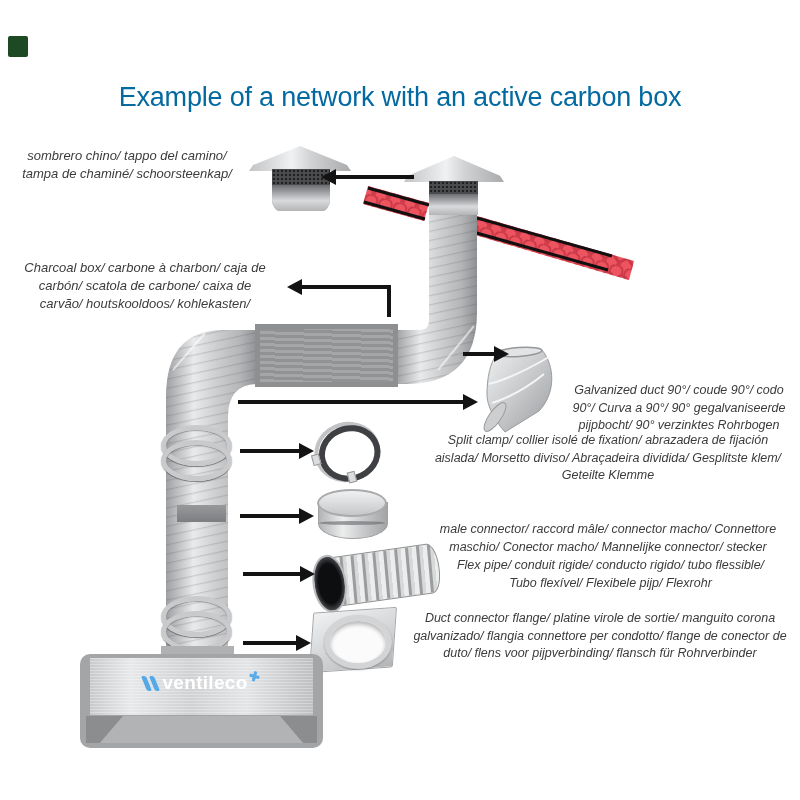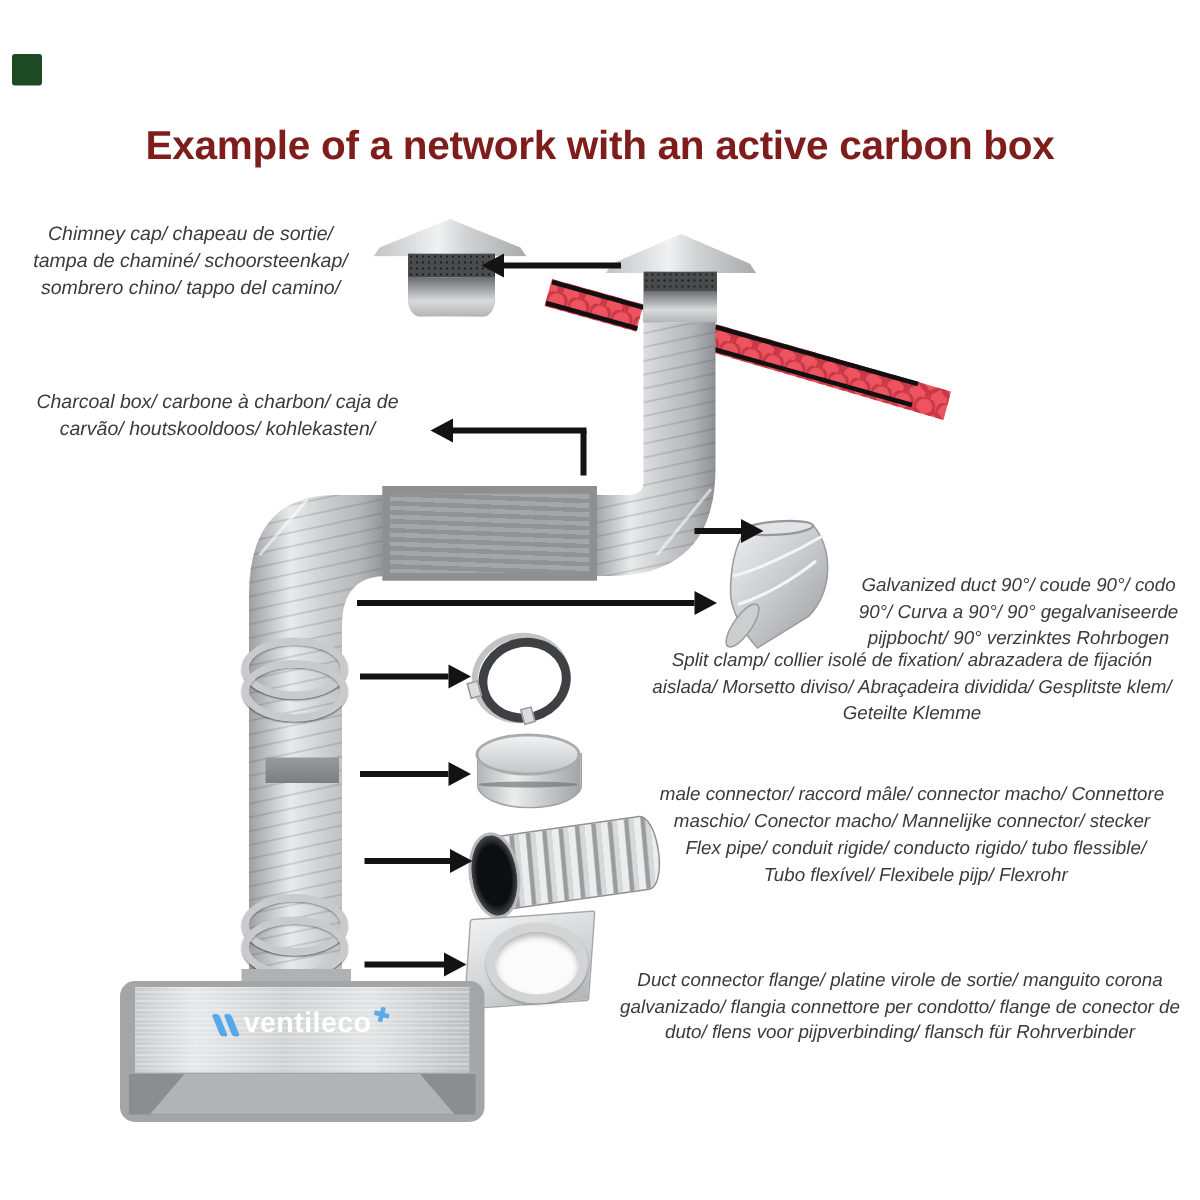--- a/index.html
+++ b/index.html
@@ -1,20 +1,20 @@
 <!DOCTYPE html>
 <html><head>
 <meta charset="utf-8">
 <style>
   html,body{margin:0;padding:0;background:#fff;}
   .canvas{position:relative;width:800px;height:800px;background:#ffffff;overflow:hidden;
           font-family:"Liberation Sans", sans-serif;}
   .abs{position:absolute;}
   .title{position:absolute;left:0;right:0;top:82px;margin:0;text-align:center;
-         font-size:27px;font-weight:700;color:#7f1d1d;letter-spacing:-0.2px;}
+         font-size:27px;font-weight:400;color:#0369a1;letter-spacing:-0.2px;}
   .green-marker{position:absolute;left:8px;top:36px;width:20px;height:21px;
                 background:#1d4a22;border-radius:2px;}
   
   .lbl{position:absolute;font-style:italic;color:#3b3b3b;text-align:center;}
   .lbl div{white-space:nowrap;}
   .lbl-l{font-size:13px;line-height:18px;}
   .lbl-r{font-size:12.5px;line-height:17.5px;}
   
   .arrow-line{position:absolute;height:4px;background:#131313;z-index:30;}
   .arrow-vert{position:absolute;width:4px;background:#131313;z-index:30;}
@@ -223,27 +223,27 @@
   <div class="arrow-line" style="left:240px;top:514px;width:59px;"></div>
   <div class="ah ah-right" style="left:299px;top:508px;"></div>
 
   <div class="arrow-line" style="left:243px;top:572px;width:57px;"></div>
   <div class="ah ah-right" style="left:300px;top:566px;"></div>
 
   <div class="arrow-line" style="left:243px;top:641px;width:53px;"></div>
   <div class="ah ah-right" style="left:296px;top:635px;"></div>
 
   <div class="lbl lbl-l" style="left:2px;top:147px;width:250px;">
-    <div>Chimney cap/ chapeau de sortie/</div>
+    <div>sombrero chino/ tappo del camino/</div>
     <div>tampa de chaminé/  schoorsteenkap/</div>
-    <div>sombrero chino/ tappo del camino/</div>
   </div>
 
   <div class="lbl lbl-l" style="left:0px;top:259px;width:290px;">
     <div>Charcoal box/ carbone à charbon/ caja de</div>
+    <div>carbón/ scatola de carbone/  caixa de</div>
     <div>carvão/  houtskooldoos/  kohlekasten/</div>
   </div>
 
   <div class="lbl lbl-r" style="left:551px;top:354px;width:256px;margin-top:28px;">
     <div>Galvanized duct 90°/ coude 90°/ codo</div>
     <div>90°/ Curva a 90°/  90° gegalvaniseerde</div>
     <div>pijpbocht/  90° verzinktes Rohrbogen</div>
   </div>
 
   <div class="lbl lbl-r" style="left:413px;top:432px;width:390px;">
@@ -255,19 +255,19 @@
   <div class="lbl lbl-r" style="left:418px;top:497px;width:380px;margin-top:24px;">
     <div>male connector/ raccord mâle/ connector macho/ Connettore</div>
     <div>maschio/  Conector macho/  Mannelijke connector/ stecker</div>
   </div>
 
   <div class="lbl lbl-r" style="left:423px;top:557px;width:375px;">
     <div>Flex pipe/ conduit rigide/ conducto rigido/ tubo flessible/</div>
     <div>Tubo flexível/  Flexibele pijp/  Flexrohr</div>
   </div>
 
-  <div class="lbl lbl-r" style="left:400px;top:610px;width:400px;margin-top:35px;">
+  <div class="lbl lbl-r" style="left:400px;top:610px;width:400px;">
     <div>Duct connector flange/ platine virole de sortie/ manguito corona</div>
     <div>galvanizado/ flangia connettore per condotto/  flange de conector de</div>
     <div>duto/ flens voor pijpverbinding/ flansch für Rohrverbinder</div>
   </div>
 
 </div>
 
 </body></html>

